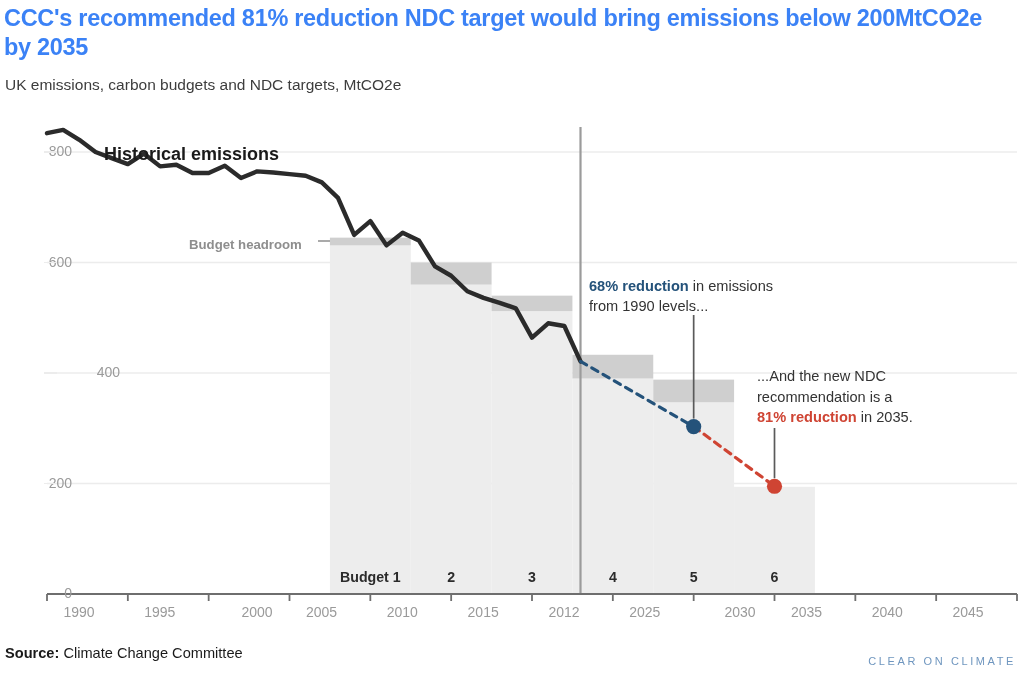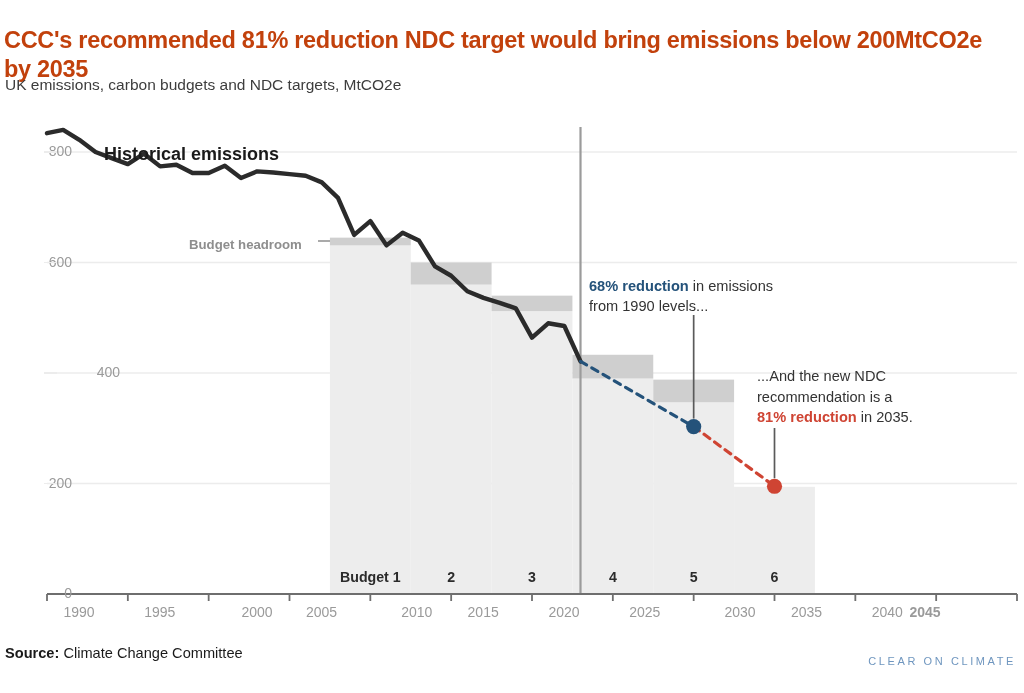--- a/index.html
+++ b/index.html
@@ -4,22 +4,22 @@
 <style>
   html,body{margin:0;padding:0;}
   body{
     width:1024px;height:693px;background:#ffffff;
     font-family:"Liberation Sans", sans-serif;
     -webkit-font-smoothing:antialiased;
     overflow:hidden;position:relative;
   }
   .title{
     position:absolute;left:4px;top:4px;width:980px;
-    font-size:23.5px;font-weight:bold;color:#c2410c;
-    line-height:1.22;letter-spacing:-0.3px;margin-top:22px;
+    font-size:23.5px;font-weight:bold;color:#3b82f6;
+    line-height:1.22;letter-spacing:-0.3px;
   }
   .subtitle{
     position:absolute;left:5px;top:76px;
     font-size:15.5px;color:#3d3d3d;font-weight:normal;
   }
   #plot{position:absolute;left:0;top:0;width:1024px;height:693px;}
   .axis-label{
     position:absolute;font-size:14px;color:#9a9a9a;
     font-family:"Liberation Sans", sans-serif;white-space:nowrap;margin-left:32px;
   }
@@ -136,28 +136,28 @@
     <div style="position: absolute; left: 44px; top: 482.5px; width: 13px; height: 1.6px; background: rgb(236, 236, 236);"></div>
     <div style="position: absolute; left: 44px; top: 372px; width: 13px; height: 1.6px; background: rgb(236, 236, 236);"></div>
     <div style="position: absolute; left: 44px; top: 261.5px; width: 13px; height: 1.6px; background: rgb(236, 236, 236);"></div>
     <div style="position: absolute; left: 44px; top: 151px; width: 13px; height: 1.6px; background: rgb(236, 236, 236);"></div>
   </div>
 <div id="xlabels">
     <div class="axis-label xlab" style="left: 17px; top: 604px;">1990</div>
     <div class="axis-label xlab" style="left: 97.8333px; top: 604px;">1995</div>
     <div class="axis-label xlab" style="left: 195px; top: 604px;">2000</div>
     <div class="axis-label xlab" style="left: 259.5px; top: 604px;">2005</div>
-    <div class="axis-label xlab" style="left: 340.333px; top: 604px; text-align: right;">2010</div>
+    <div class="axis-label xlab" style="left: 340.333px; top: 604px;">2010</div>
     <div class="axis-label xlab" style="left: 421.167px; top: 604px;">2015</div>
-    <div class="axis-label xlab" style="left: 502px; top: 604px;">2020</div>
+    <div class="axis-label xlab" style="left: 502px; top: 604px;">2012</div>
     <div class="axis-label xlab" style="left: 582.833px; top: 604px;">2025</div>
     <div class="axis-label xlab" style="left: 663.667px; top: 604px; text-align: right;">2030</div>
     <div class="axis-label xlab" style="left: 744.5px; top: 604px;">2035</div>
     <div class="axis-label xlab" style="left: 825.333px; top: 604px;">2040</div>
-    <div class="axis-label xlab" style="left: 863px; top: 604px; font-weight: bold;">2045</div>
+    <div class="axis-label xlab" style="left: 906px; top: 604px;">2045</div>
     <div class="axis-label xlab" style="left: 987px; top: 604px;">2050</div>
   </div>
 
 <div id="budgetlabels">
     <div class="budget-label" style="left: 329.917px; width: 80.8333px; top: 569px;">Budget 1</div>
     <div class="budget-label" style="left: 410.75px; width: 80.8333px; top: 569px;">2</div>
     <div class="budget-label" style="left: 491.583px; width: 80.8333px; top: 569px;">3</div>
     <div class="budget-label" style="left: 572.417px; width: 80.8333px; top: 569px;">4</div>
     <div class="budget-label" style="left: 653.25px; width: 80.8333px; top: 569px;">5</div>
     <div class="budget-label" style="left: 734.083px; width: 80.8333px; top: 569px;">6</div>

